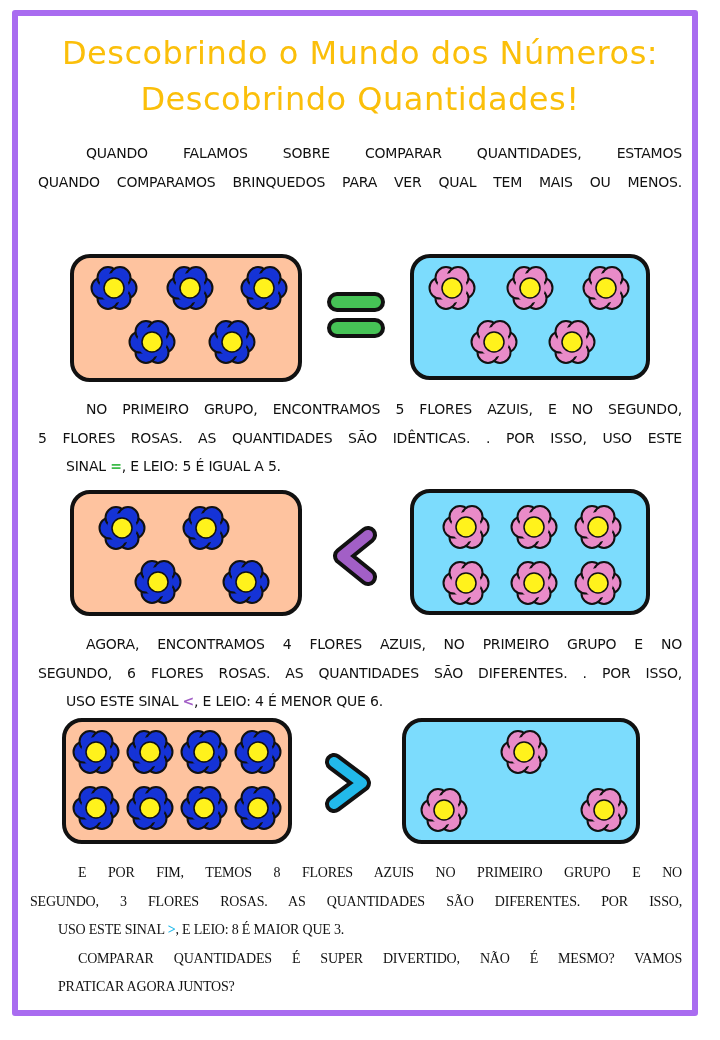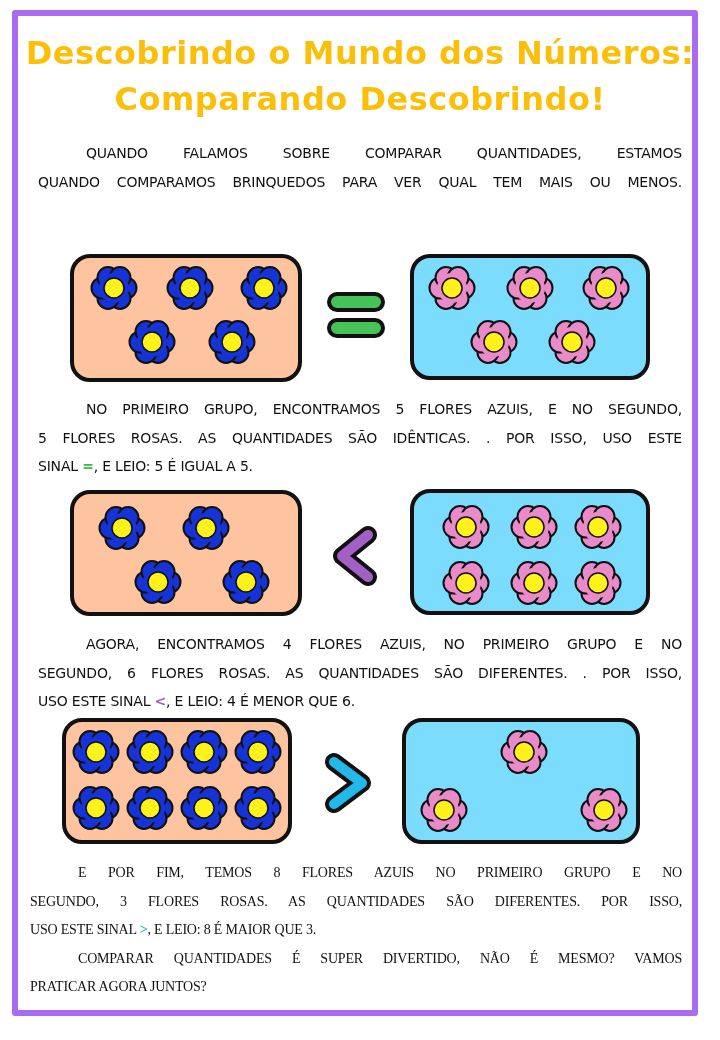--- a/index.html
+++ b/index.html
@@ -1,47 +1,47 @@
 <!DOCTYPE html>
 <html><head>
 <meta charset="utf-8">
 <style>
   html, body { margin:0; padding:0; background:#ffffff; }
   body { width:720px; height:1040px; position:relative; overflow:hidden;
          font-family:"DejaVu Sans", sans-serif; color:#111; }
   .frame { position:absolute; left:12px; top:10px; width:686px; height:1006px;
            border:6px solid #a96cf0; border-radius:3px; box-sizing:border-box; }
   .title { position:absolute; left:0; top:30px; width:720px; text-align:center;
-           color:#fbbf0a; font-family:"DejaVu Sans", sans-serif; font-weight:bold;
+           color:#fbbf0a; font-family:"DejaVu Sans", sans-serif; font-weight:normal;
            font-size:32px; line-height:46px; letter-spacing:0.5px; }
   .para { position:absolute; left:38px; width:644px; font-size:14px; line-height:28.5px;
           text-align:justify; text-transform:uppercase; letter-spacing:-0.2px; }
   .para .indent { display:inline-block; width:48px; }
   .line { display:block; }
-  .line.last { text-align-last:left; }
+  .line.last { text-align-last:left;margin-left:28px; }
   .line.just { text-align-last:justify; }
   .center { text-align:center; }
   .sym-eq { color:#3dbb4a; font-weight:bold; }
   .sym-lt { color:#a25fc6; font-weight:bold; }
   .sym-gt { color:#22b9ea; font-weight:bold; }
 
   .box { position:absolute; border:4px solid #111; border-radius:20px; box-sizing:border-box; }
   .box.peach { background:#fec39f; }
   .box.blue  { background:#7cdcfd; }
   .flower { position:absolute; width:48px; height:48px; }
   .sign { position:absolute; }
 </style>
 </head>
 <body>
 
 <div class="frame"></div>
 
 <div class="title">
   <span class="line">Descobrindo o Mundo dos Números:</span>
-  <span class="line">Comparando Descobrindo!</span>
+  <span class="line">Descobrindo Quantidades!</span>
 </div>
 
 <div class="para" style="top:139px;">
   <span class="line just"><span class="indent"></span><span>QUANDO FALAMOS SOBRE COMPARAR QUANTIDADES, ESTAMOS</span></span>
   <span class="line just">QUANDO COMPARAMOS BRINQUEDOS PARA VER QUAL TEM MAIS OU MENOS.</span>
 </div>
 
 <div class="box peach" style="left:70px; top:254px; width:232px; height:128px;" id="box-1l">
     <div class="flower" style="left: 16px; top: 6px;"><svg viewBox="0 0 48 48" width="48" height="48">
         <circle cx="36.0" cy="24.0" r="10.5" fill="#1533d6" stroke="#111" stroke-width="2"></circle>

